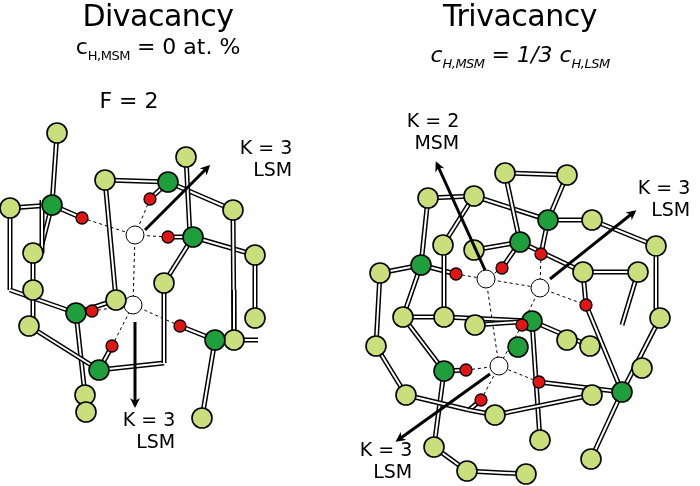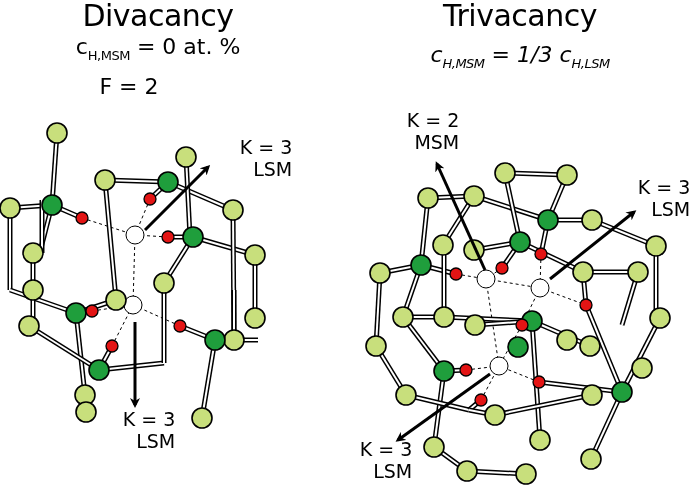--- a/index.html
+++ b/index.html
@@ -13,21 +13,21 @@
   .eq sub { font-size: 13px; vertical-align: -6px; letter-spacing: -0.5px; }
   .label { position: absolute; font-size: 19px; line-height: 22px; text-align: right; white-space: nowrap; transform: translateX(-50%); }
   svg { position: absolute; left: 0; top: 0; }
 </style>
 </head>
 <body>
 
 <div id="panel-left" class="panel">
   <div class="title" style="left:142px; top:-2px;">Divacancy</div>
   <div class="eq" style="left:142px; top:34px;"><span>c</span><sub>H,MSM</sub><span> = 0 at. %</span></div>
-  <div class="eq" style="left:113px; top:74px;">F = 2</div>
+  <div class="eq" style="left:113px; top:88px;">F = 2</div>
   <div class="label" style="left:250px; top:136px;">
     <div>K = 3</div>
     <div>LSM</div>
   </div>
   <div class="label" style="left:133px; top:408px;">
     <div>K = 3</div>
     <div>LSM</div>
   </div>
 </div>
 

